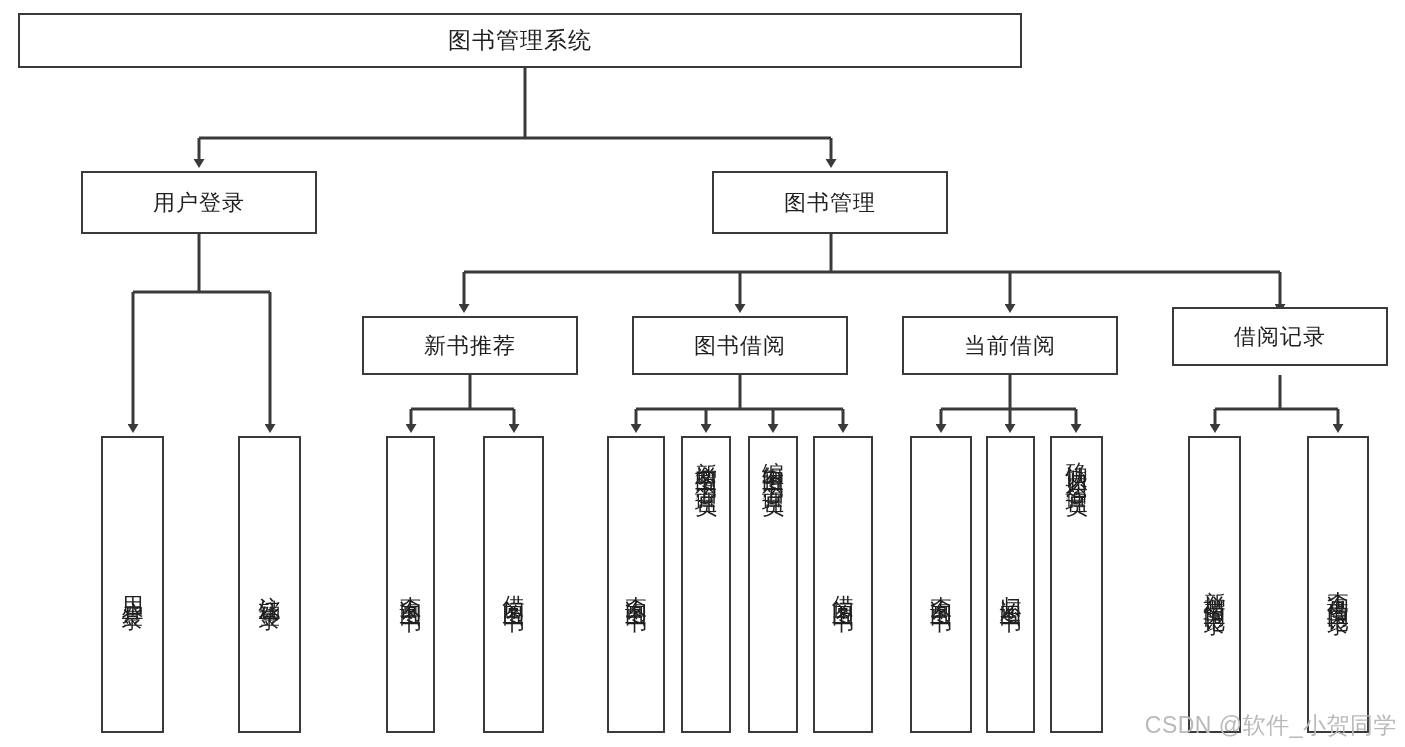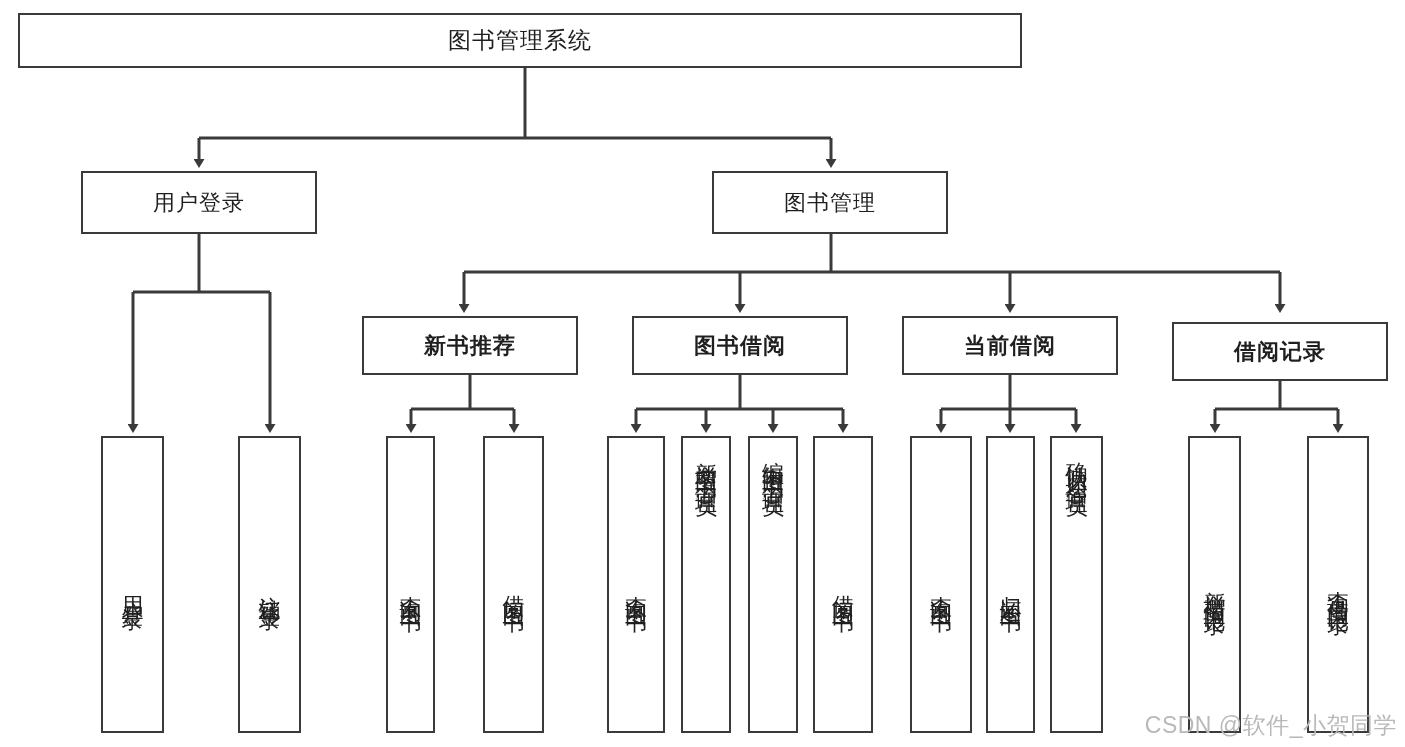--- a/index.html
+++ b/index.html
@@ -52,21 +52,21 @@
   .node.vertical .node-label {
     writing-mode: vertical-rl;
     text-orientation: upright;
     font-size: 22px;
     letter-spacing: 5px;
     line-height: 1;
     margin: 0 auto;
   }
   .node.level-0 .node-label { font-size: 23px; }
   .node.level-1 .node-label { font-size: 22px; }
-  .node.level-2 .node-label { font-size: 22px; font-weight: bold; }
+  .node.level-2 .node-label { font-size: 22px; }
   .watermark {
     position: absolute;
     right: 8px;
     bottom: 6px;
     color: #b9b9b9;
     font-size: 23px;
     letter-spacing: 0.5px;
     white-space: nowrap;
   }
 </style>
@@ -138,21 +138,21 @@
 
   <div class="node level-2" style="left:362px; top:316px; width:216px; height:59px;">
     <span class="node-label">新书推荐</span>
   </div>
   <div class="node level-2" style="left:902px; top:316px; width:216px; height:59px;">
     <span class="node-label">当前借阅</span>
   </div>
   <div class="node level-2" style="left:632px; top:316px; width:216px; height:59px;">
     <span class="node-label">图书借阅</span>
   </div>
-  <div class="node level-2" style="left:1172px; top:322px; width:216px; height:59px;">
+  <div class="node level-2" style="left:1172px; top:307px; width:216px; height:59px;">
     <span class="node-label">借阅记录</span>
   </div>
 
   <div class="node vertical" style="left:101px; top:436px; width:63px; height:297px; align-items:center;">
     <span class="node-label">用户登录</span>
   </div>
   <div class="node vertical" style="left:238px; top:436px; width:63px; height:297px; align-items:center;">
     <span class="node-label">注销登录</span>
   </div>
   <div class="node vertical" style="left:386px; top:436px; width:49px; height:297px; align-items:center;">

